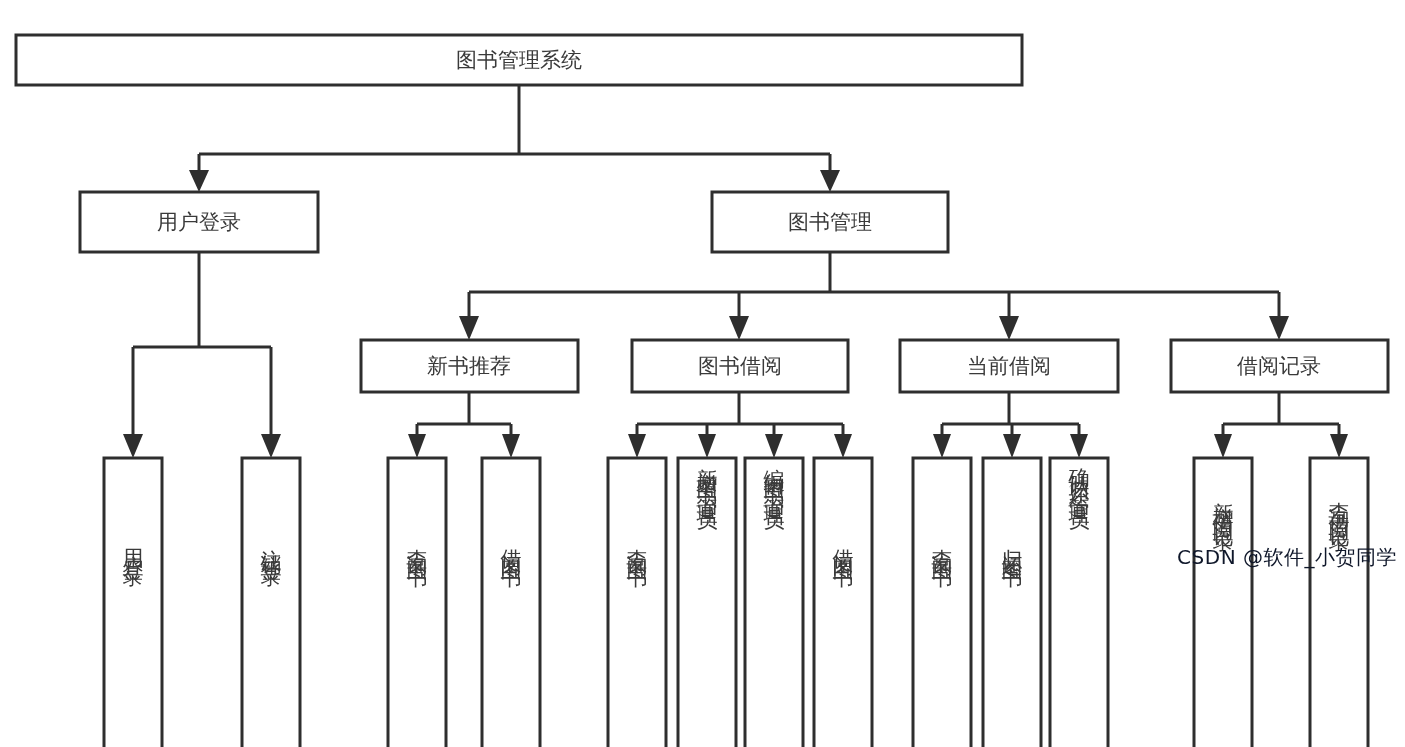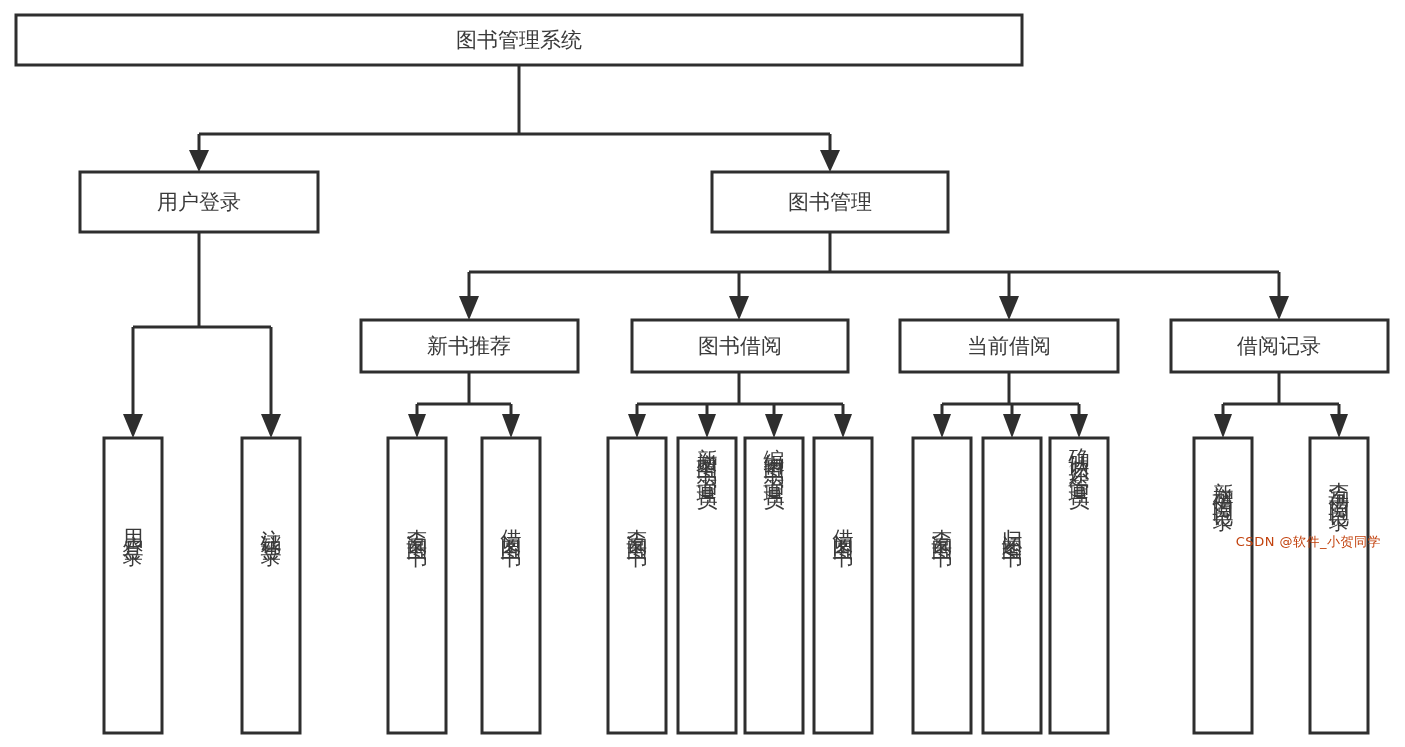--- a/index.html
+++ b/index.html
@@ -12,20 +12,21 @@
     width: 1405px;
     height: 747px;
     font-family: "DejaVu Sans", "Liberation Sans", sans-serif;
     overflow: hidden;
     position: relative;
   }
   #diagram-root {
     position: relative;
     width: 1405px;
     height: 557px;
+    margin-top: 20px;
   }
   svg#tree-svg {
     position: absolute;
     left: 0;
     top: 0;
     width: 1405px;
     height: 747px;
     display: block;
   }
   .node-box {
@@ -51,25 +52,25 @@
     dominant-baseline: middle;
   }
   .node-label-v {
     font-family: "DejaVu Sans", "Liberation Sans", sans-serif;
     font-size: 21px;
     fill: #3a3a3a;
     text-anchor: middle;
   }
   .watermark-text {
     position: absolute;
-    right: 24px;
+    right: 8px;
     bottom: 6px;
     font-family: "DejaVu Sans", "Liberation Sans", sans-serif;
-    font-size: 13px;
-    color: #c2410c;
+    font-size: 20px;
+    color: #0f172a;
     white-space: nowrap;
     letter-spacing: 0.5px;
     pointer-events: none;
   }
 </style>
 </head>
 <body>
 
 <div id="diagram-root">
 

